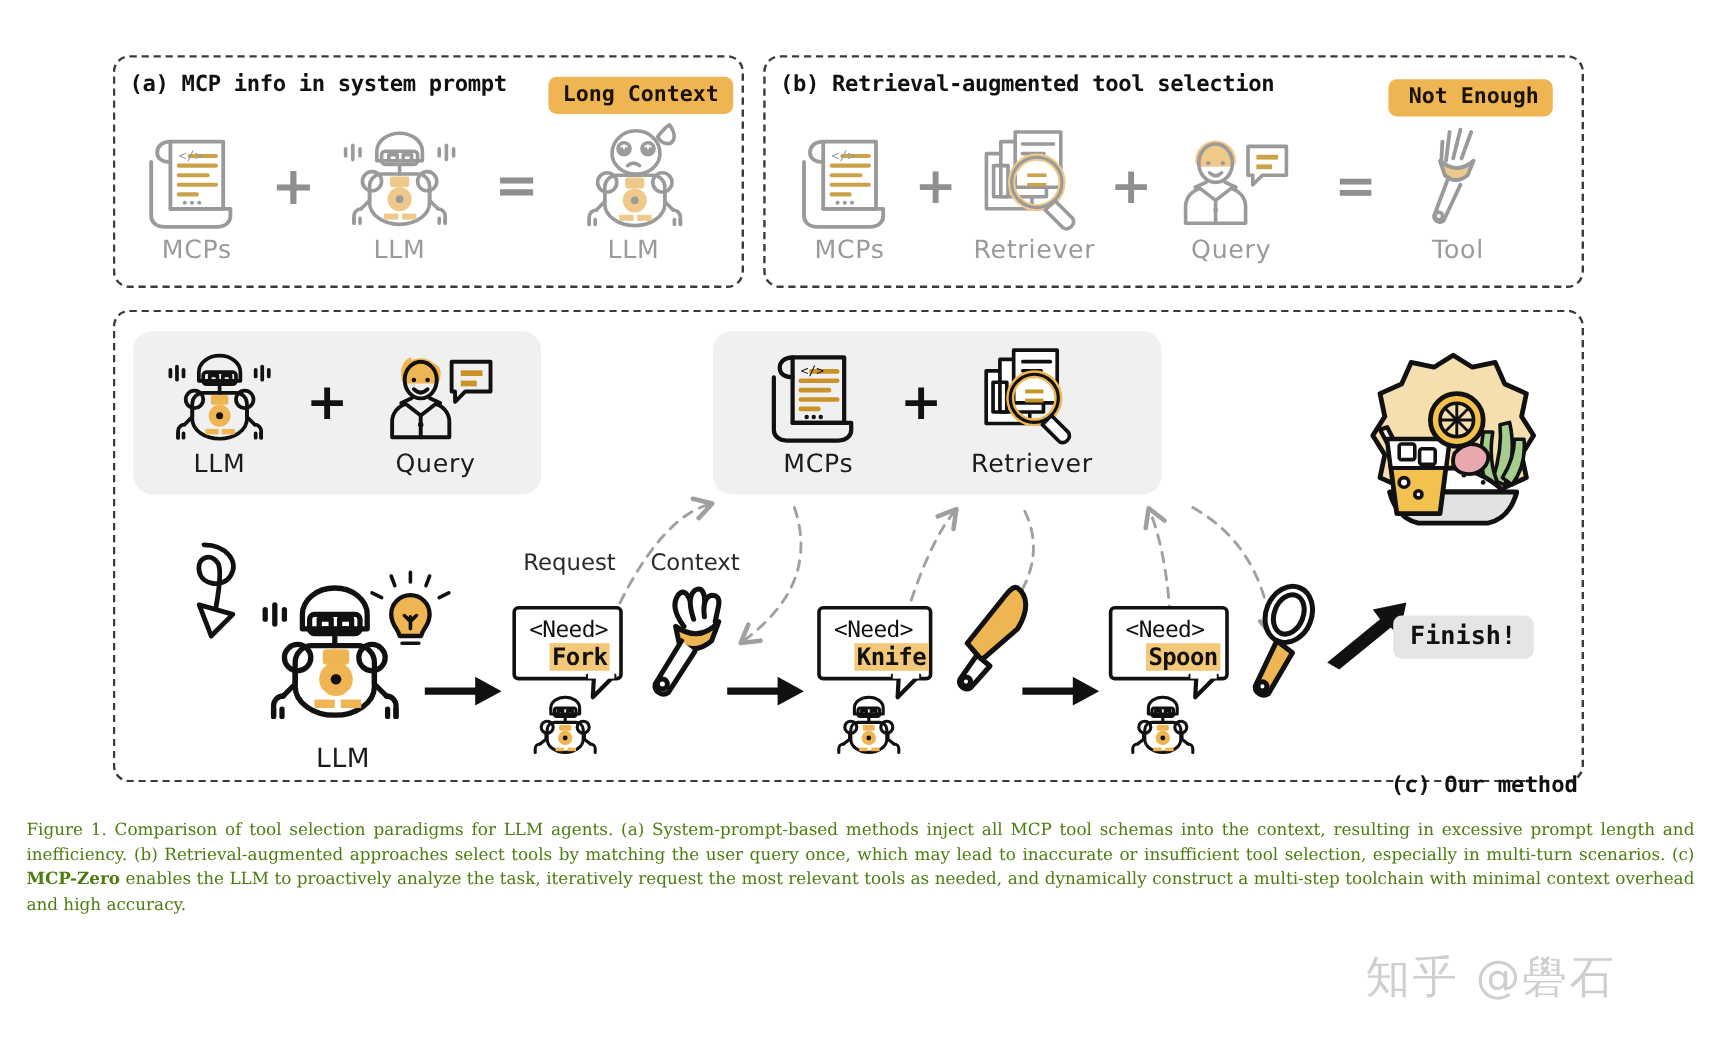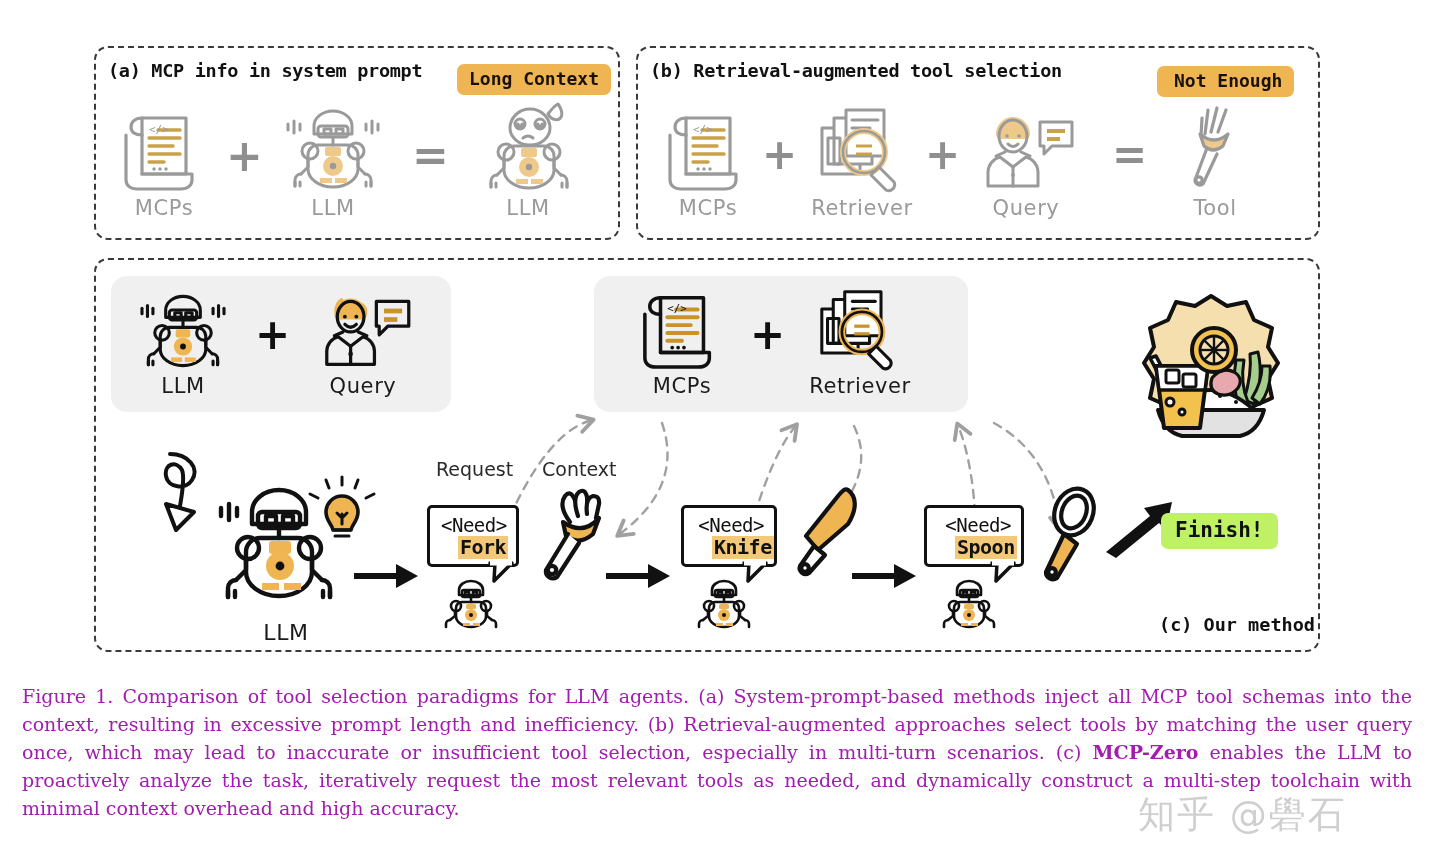--- a/index.html
+++ b/index.html
@@ -89,21 +89,20 @@
     box-sizing: border-box;
     text-align: left;
     padding: 7px 10px 8px 11px;
   }
   .needbox .l1 {
     font-family: "DejaVu Sans Mono", monospace;
     font-size: 19px;
     color: #111;
     line-height: 1.12;
     letter-spacing: -0.5px;
-    text-align: right;
   }
   .needbox .l2 {
     font-family: "DejaVu Sans Mono", monospace;
     font-size: 20px;
     font-weight: bold;
     color: #111;
     background: #F3C878;
     display: inline-block;
     padding: 0 2px;
     line-height: 1.12;
@@ -118,21 +117,21 @@
     color: #2a2a2a;
     white-space: nowrap;
   }
 
   .finish {
     position: absolute;
     font-family: "DejaVu Sans Mono", monospace;
     font-weight: bold;
     font-size: 21px;
     color: #111;
-    background: #bef264;
+    background: #e5e5e5;
     border-radius: 7px;
     padding: 7px 14px 8px 14px;
     line-height: 1;
     white-space: nowrap;
   }
 
   .method-label {
     position: absolute;
     font-family: "DejaVu Sans Mono", monospace;
     font-weight: bold;
@@ -140,23 +139,23 @@
     color: #111;
     white-space: nowrap;
   }
 
   
   #caption {
     position: absolute;
     left: 22px; top: 682px;
     width: 1390px;
     font-family: "DejaVu Serif", serif;
-    font-size: 19px;
+    font-size: 14px;
     line-height: 1.48;
-    color: #a21caf;
+    color: #4d7c0f;
     text-align: justify;
   }
   #caption b { font-weight: bold; }
 
   
   #watermark {
     position: absolute;
     left: 1138px; top: 790px;
     font-family: "DejaVu Sans", sans-serif;
     font-size: 37px;
@@ -747,19 +746,19 @@
       <circle cx="104" cy="58" r="14" fill="#F6DFAE" stroke="#111" stroke-width="3"></circle>
       <g stroke="#111" stroke-width="2.4">
           <line x1="104" y1="44" x2="104" y2="72"></line>
           <line x1="90" y1="58" x2="118" y2="58"></line>
           <line x1="94" y1="48" x2="114" y2="68"></line>
           <line x1="114" y1="48" x2="94" y2="68"></line>
         </g>
     </g>
   </svg>
 
-  <div class="method-label" style="left:1159px; top:614px;">(c) Our method</div>
+  <div class="method-label" style="left:1159px; top:644px;">(c) Our method</div>
 
   <div id="caption"><span>Figure 1.</span><span>  Comparison of tool selection paradigms for LLM agents. (a) System-prompt-based methods inject all MCP tool schemas into the context, resulting in excessive prompt length and inefficiency. (b) Retrieval-augmented approaches select tools by matching the user query once, which may lead to inaccurate or insufficient tool selection, especially in multi-turn scenarios. (c) </span><b>MCP-Zero</b><span> enables the LLM to proactively analyze the task, iteratively request the most relevant tools as needed, and dynamically construct a multi-step toolchain with minimal context overhead and high accuracy.</span></div>
 
   <div id="watermark">知乎 @礐石</div>
 
 </div>
 
 </body></html>

